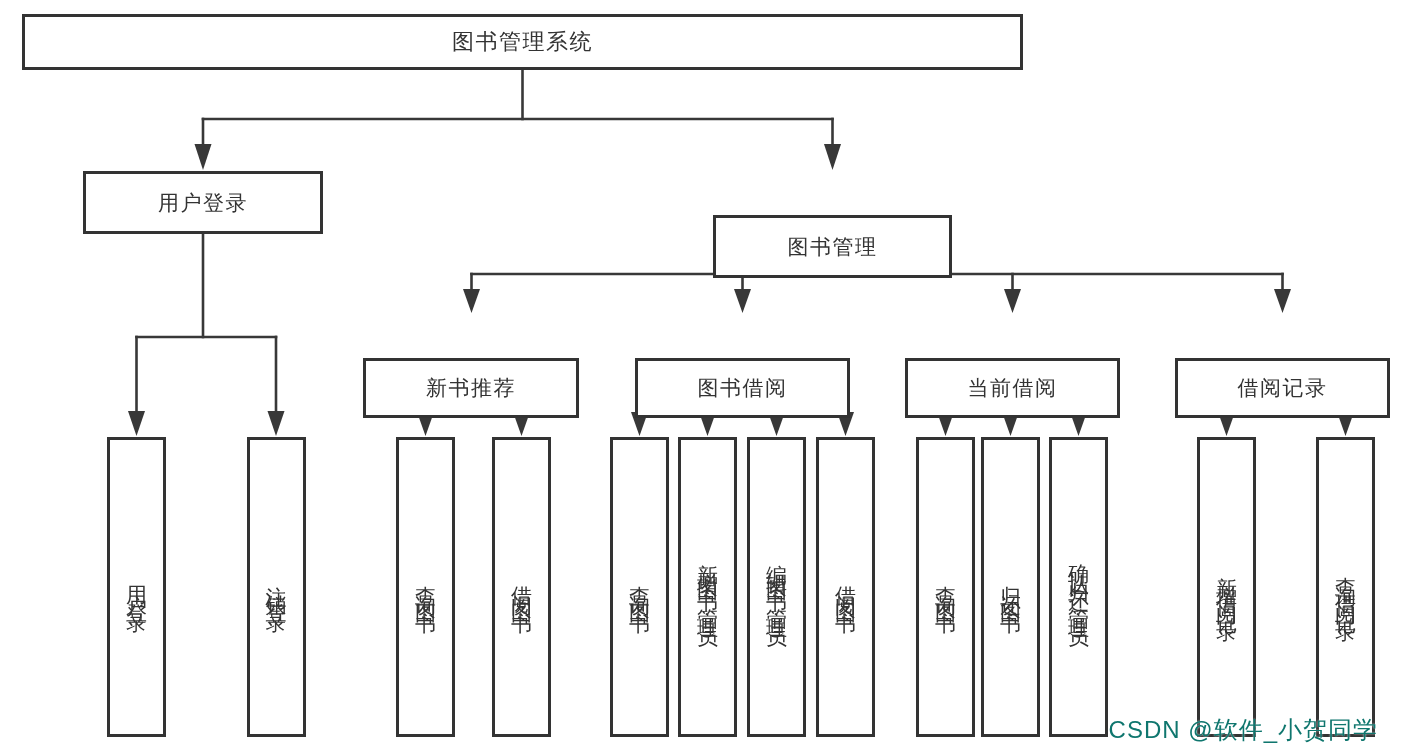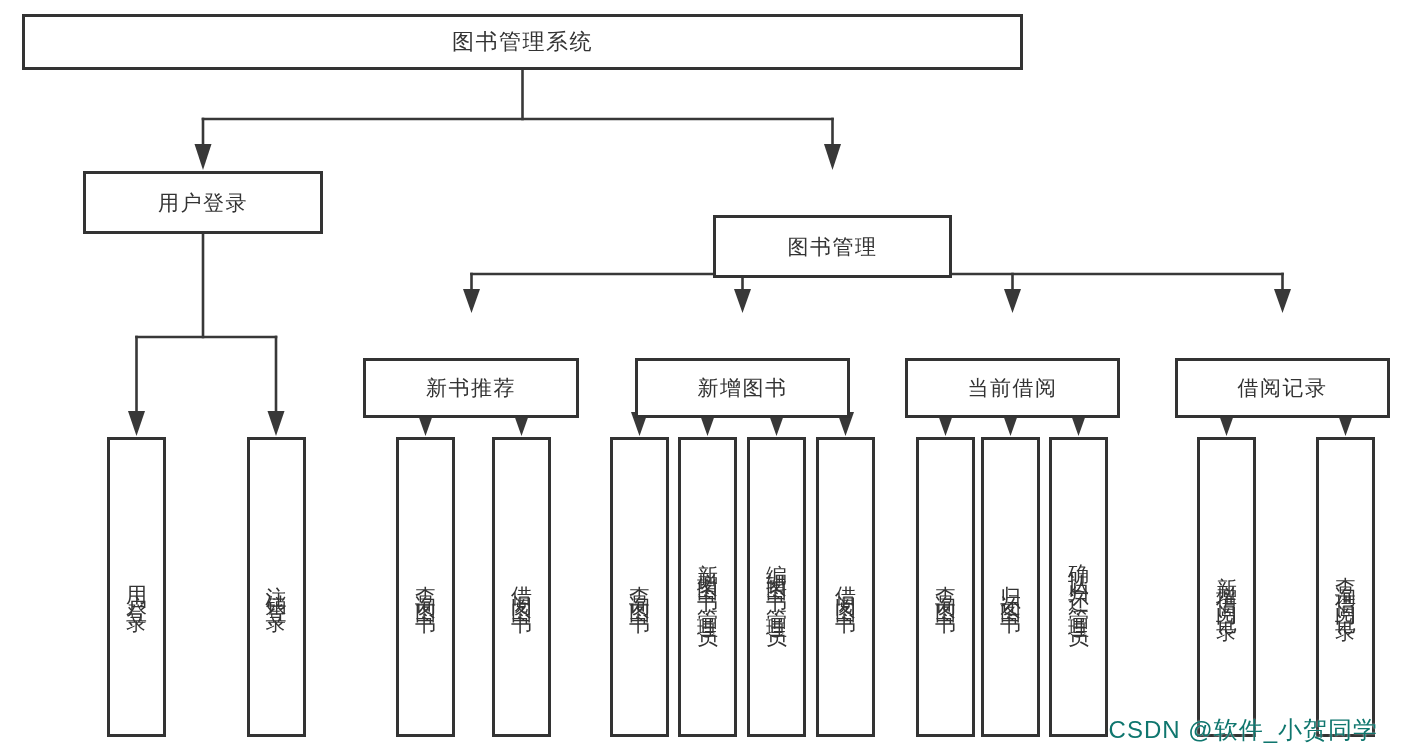--- a/index.html
+++ b/index.html
@@ -115,21 +115,21 @@
     <span>用户登录</span>
   </div>
   <div class="node lvl2b">
     <span>图书管理</span>
   </div>
 
   <div class="node lvl3 l3a">
     <span>新书推荐</span>
   </div>
   <div class="node lvl3 l3b">
-    <span>新增图书</span>
+    <span>图书借阅</span>
   </div>
   <div class="node lvl3 l3c">
     <span>当前借阅</span>
   </div>
   <div class="node lvl3 l3d">
     <span>借阅记录</span>
   </div>
 
   <div class="leaf" style="left:107px">
     <span class="vtext">用户登录</span>

